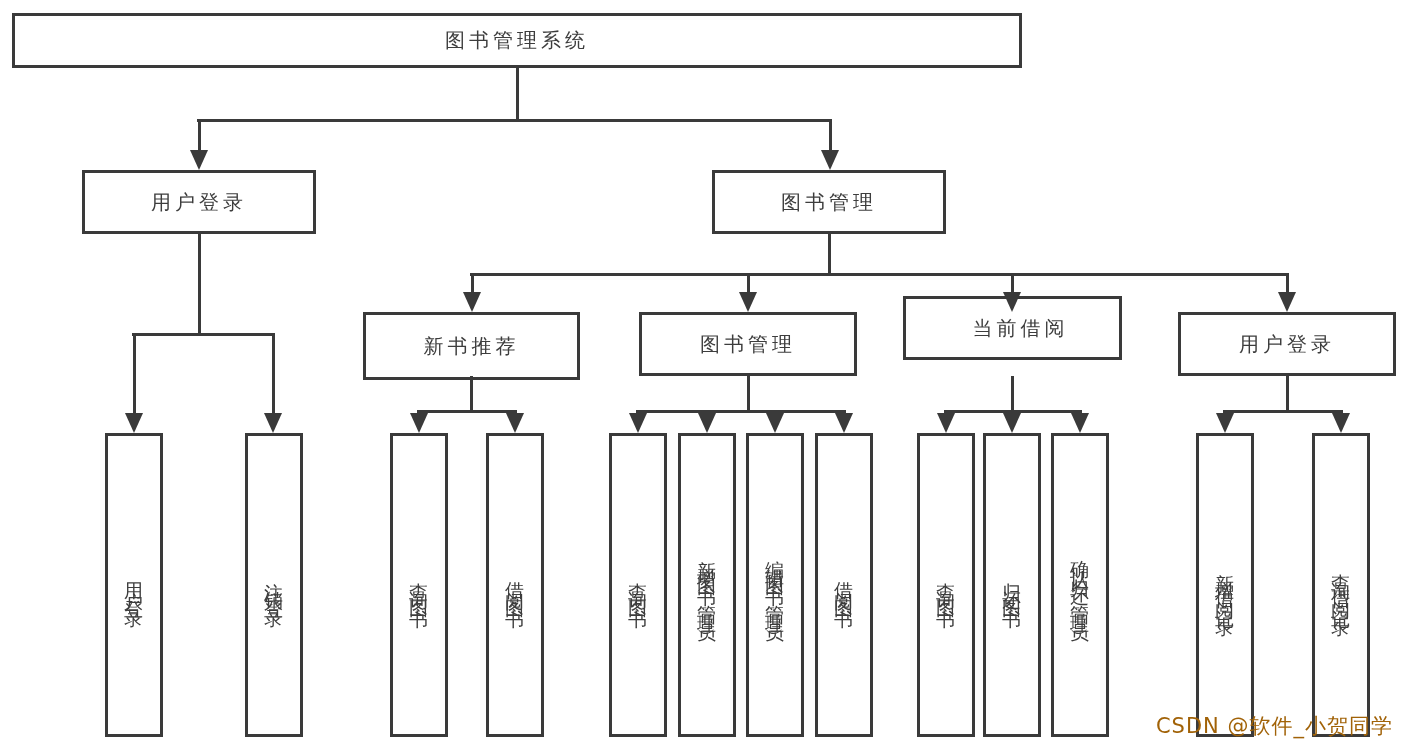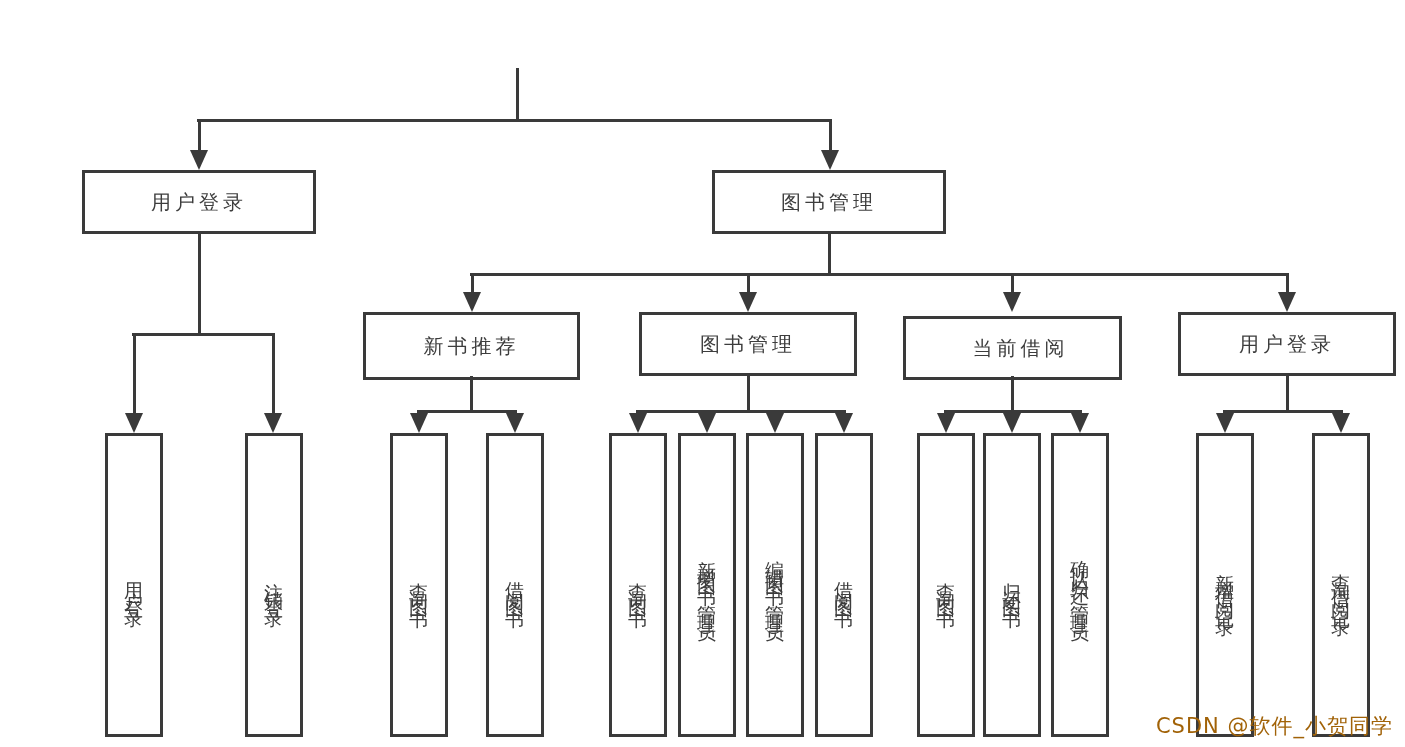--- a/index.html
+++ b/index.html
@@ -29,27 +29,28 @@
   .watermark{
     position:absolute;top:712px;right:12px;
     font-size:21px;color:#a16207;letter-spacing:1px;white-space:nowrap;
   }
 </style>
 </head>
 <body>
 
 <div class="canvas">
 
+  <div class="hbox" style="left:12px;top:13px;width:1010px;height:55px;">图书管理系统</div>
 
   <div class="hbox" style="left:82px;top:170px;width:234px;height:64px;">用户登录</div>
   <div class="hbox" style="left:712px;top:170px;width:234px;height:64px;">图书管理</div>
 
   <div class="hbox" style="left:363px;top:312px;width:217px;height:68px;">新书推荐</div>
   <div class="hbox" style="left:639px;top:312px;width:218px;height:64px;">图书管理</div>
-  <div class="hbox" style="left:903px;top:316px;width:219px;height:64px;padding-left:16px;">当前借阅</div>
+  <div class="hbox" style="left:903px;top:296px;width:219px;height:64px;padding-left:16px;">当前借阅</div>
   <div class="hbox" style="left:1178px;top:312px;width:218px;height:64px;">用户登录</div>
 
   <div class="vbox" style="left:105px;top:433px;width:58px;height:304px;">
     <span>用户登录</span>
     </div>
   <div class="vbox" style="left:245px;top:433px;width:58px;height:304px;">
     <span>注销登录</span>
     </div>
 
   <div class="vbox" style="left:390px;top:433px;width:58px;height:304px;">

